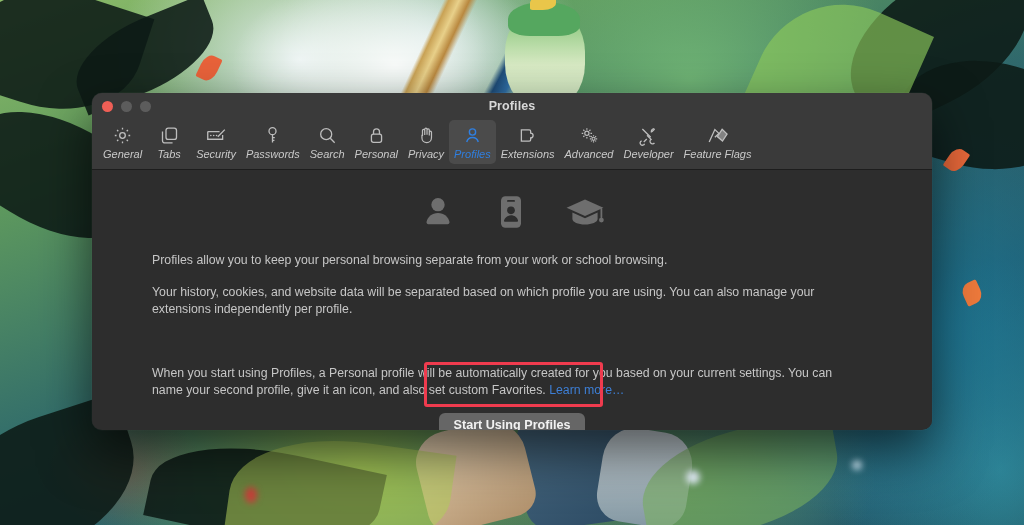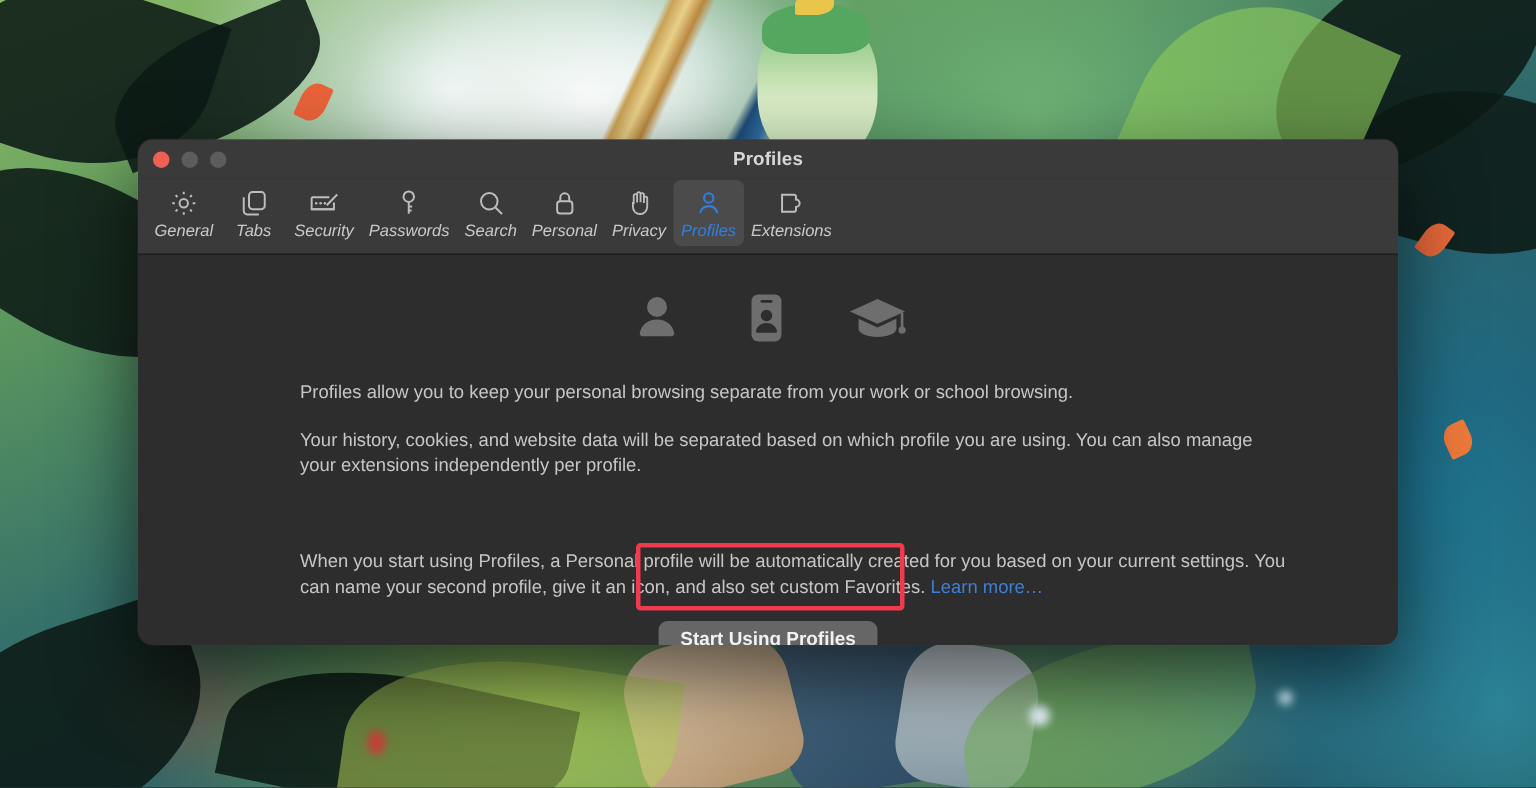--- a/index.html
+++ b/index.html
@@ -66,21 +66,21 @@
   .tab.sel .ic { color:#2f7fe0; }
   .tab.sel .lbl { color:#2f7fe0; }
 
   #content { background:#2d2d2d; height:calc(100% - 78px); position:relative; }
 
   #profile-icons {
     display:flex; justify-content:center; align-items:center; gap:33px;
     padding-top:22px; color:#6e6e6e;
   }
 
-  #body-text { padding:16px 74px 0 108px; }
+  #body-text { padding:16px 74px 0 60px; }
   #body-text p { font-size:12.3px; line-height:17px; color:#c6c6c6; margin-bottom:15px; }
   #body-text p:last-child { margin-bottom:0;margin-top:47px; }
   .link { color:#3d7fd6; }
 
   #btn-wrap { display:flex; justify-content:center; margin-top:14px; }
   #start-btn {
     background:#666666; color:#f2f2f2; font-size:12.6px; font-weight:bold;
     border:none; border-radius:6px; padding:5px 15px 6px 15px;
     box-shadow:0 1px 0 rgba(0,0,0,.28);
   }
@@ -228,22 +228,53 @@
 
     <div class="tab">
       <span class="ic">
         <svg width="21" height="21" viewBox="0 0 24 24" fill="none" stroke="currentColor" stroke-width="1.5">
           <path d="M5 5.5h9a1.6 1.6 0 0 1 1.6 1.6v2.1a2 2 0 1 1 0 5.6v2.1a1.6 1.6 0 0 1-1.6 1.6H5z"></path>
         </svg>
       </span>
       <span class="lbl">Extensions</span>
     </div>
 
-
-
+    <div class="tab">
+      <span class="ic">
+        <svg width="23" height="21" viewBox="0 0 26 24" fill="none" stroke="currentColor" stroke-width="1.35">
+          <circle cx="10" cy="9.5" r="2.4"></circle>
+          <path d="M10 3.6v1.8M10 13.6v1.8M4.1 9.5h1.8M14.1 9.5h1.8M5.9 5.4l1.3 1.3M12.8 12.3l1.3 1.3M14.1 5.4l-1.3 1.3M7.2 12.3l-1.3 1.3"></path>
+          <circle cx="17.6" cy="15.8" r="1.8"></circle>
+          <path d="M17.6 11.6v1.3M17.6 18.7v1.3M13.4 15.8h1.3M20.5 15.8h1.3M14.7 12.9l.9.9M19.6 17.8l.9.9M20.5 12.9l-.9.9M15.6 17.8l-.9.9"></path>
+        </svg>
+      </span>
+      <span class="lbl">Advanced</span>
+    </div>
+
+    <div class="tab">
+      <span class="ic">
+        <svg width="21" height="21" viewBox="0 0 24 24" fill="none" stroke="currentColor" stroke-width="1.5">
+          <path d="M5 4.6l9.5 9.5M19 4.6l-3.2 3.2M6.6 19.4l3.4-3.4"></path>
+          <path d="M4.2 18.1a2.6 2.6 0 1 0 3.3 3.3"></path>
+          <path d="M18.8 20.3a2.8 2.8 0 1 1-3.9-3.9l-4.6-4.6"></path>
+          <path d="M18.5 4.2a3.3 3.3 0 0 0-3.1 4.4"></path>
+        </svg>
+      </span>
+      <span class="lbl">Developer</span>
+    </div>
+
+    <div class="tab">
+      <span class="ic">
+        <svg width="25" height="21" viewBox="0 0 28 24" fill="none" stroke="currentColor" stroke-width="1.5">
+          <path d="M4.5 19.5L11 5.2l4.6 4.4L11 14"></path>
+          <path d="M13.8 13.2l5.5-8.2 5.6 5.3-5.2 8z" fill="currentColor" fill-opacity=".55"></path>
+        </svg>
+      </span>
+      <span class="lbl">Feature Flags</span>
+    </div>
 
   </div>
 
   <div id="content">
 
     <div id="profile-icons">
       <span>
         <svg width="40" height="40" viewBox="0 0 24 24" fill="currentColor">
           <circle cx="12" cy="7.6" r="4"></circle>
           <path d="M12 12.6c-3.6 0-6.3 2.3-6.9 5.4-.1.7.4 1.3 1.1 1.3h11.6c.7 0 1.2-.6 1.1-1.3-.6-3.1-3.3-5.4-6.9-5.4z"></path>

